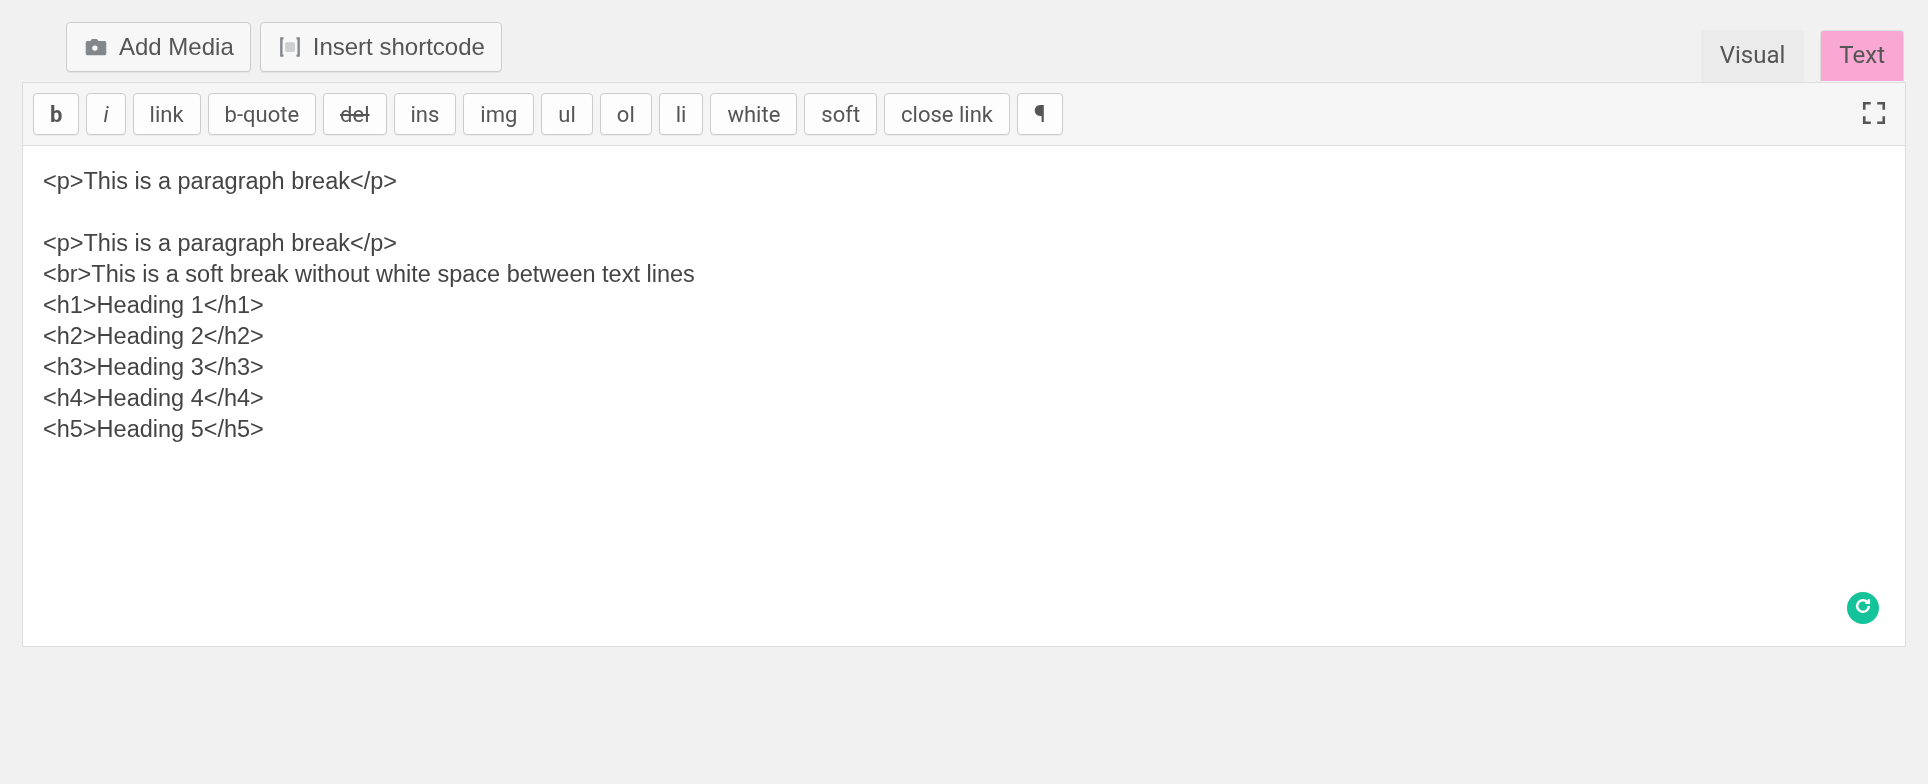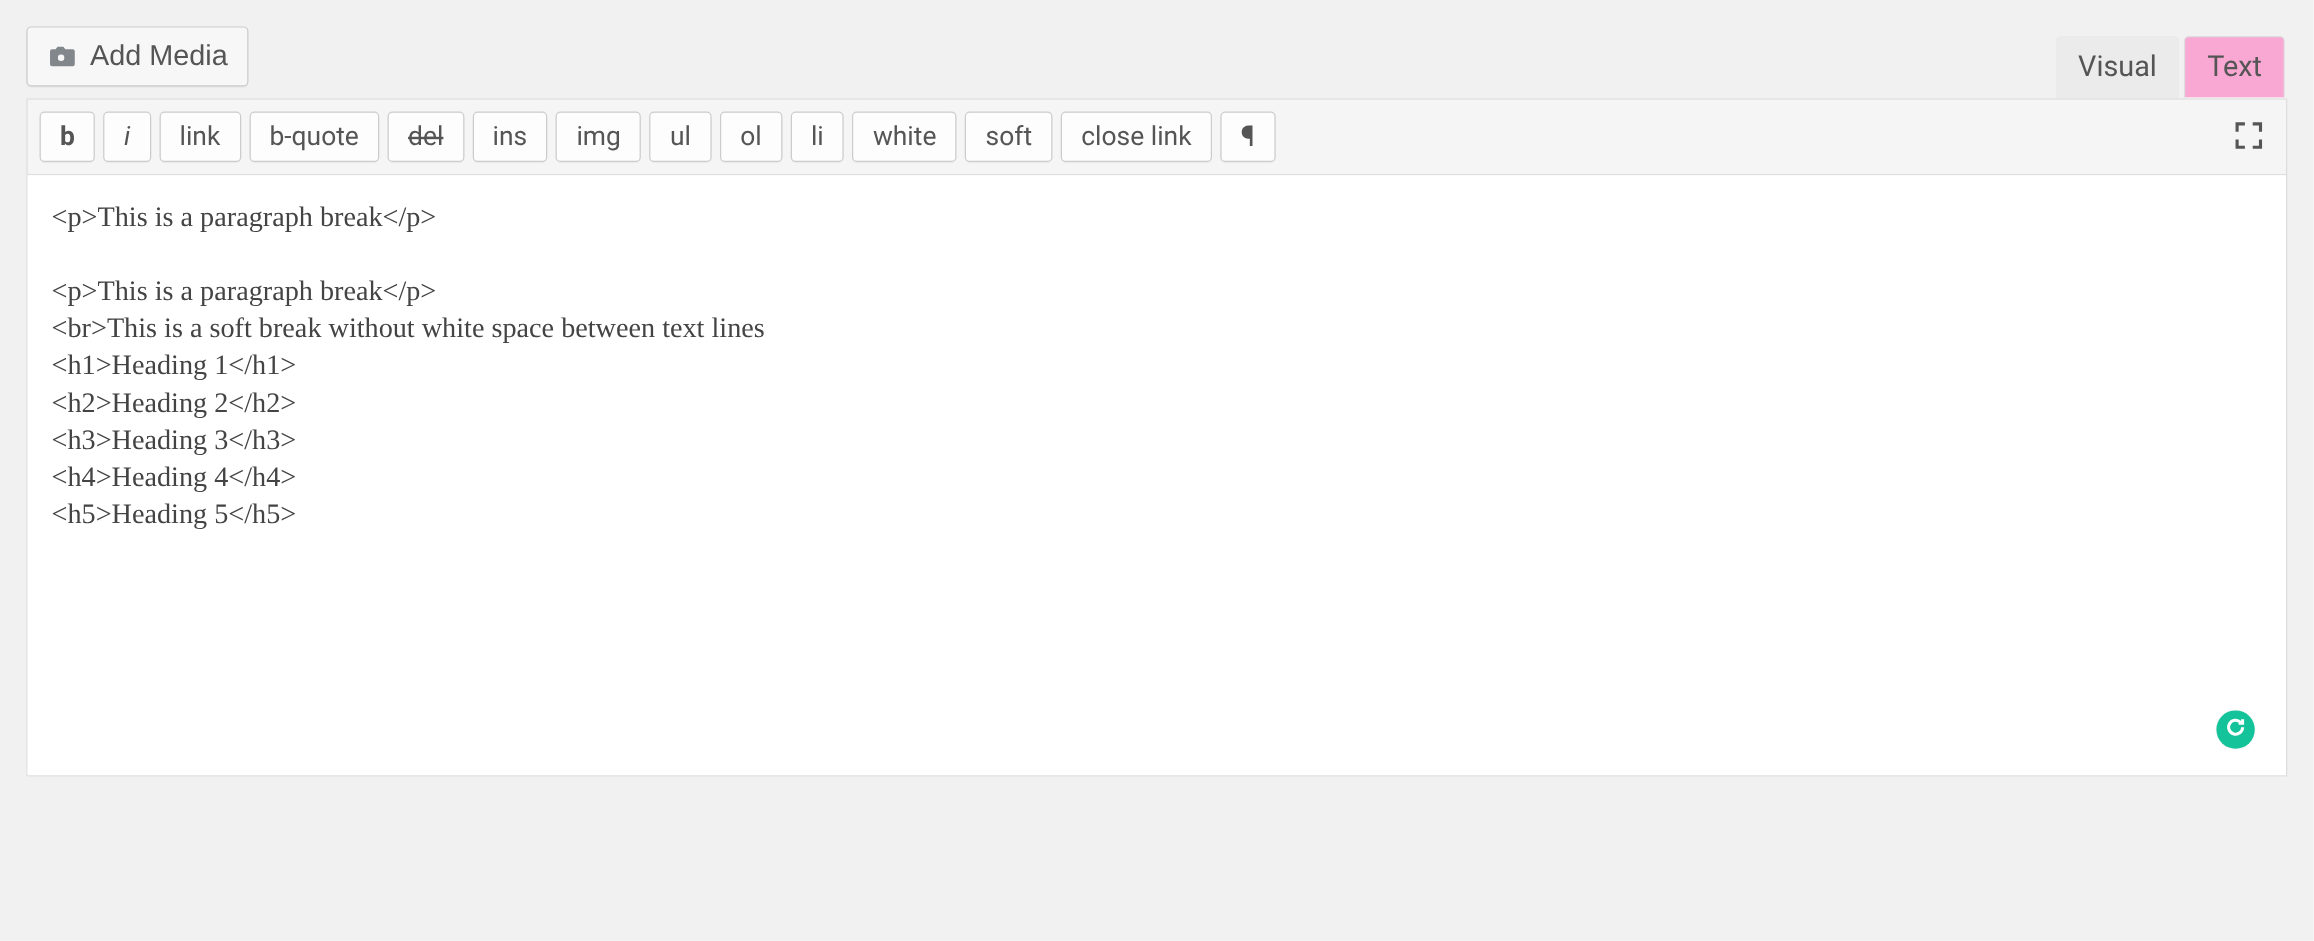--- a/index.html
+++ b/index.html
@@ -13,20 +13,21 @@
   }
   .editor-wrap {
     padding: 22px 22px 0 22px;
     position: relative;
   }
   .topbar {
     display: flex;
     align-items: center;
     gap: 9px;
     margin-bottom: 10px;
+    margin-left: 44px;
   }
   .media-btn {
     display: inline-flex;
     align-items: center;
     gap: 10px;
     background: #f7f7f7;
     border: 1px solid #ccc;
     border-radius: 4px;
     height: 50px;
     padding: 0 16px;
@@ -36,21 +37,21 @@
     box-shadow: 0 1px 0 rgba(0,0,0,0.05);
   }
   .media-btn .ic { width: 26px; height: 26px; display:inline-flex; align-items:center; justify-content:center; }
   .media-btn svg { width: 26px; height: 26px; fill: #82878c; stroke:#82878c; }
 
   .tabs {
     position: absolute;
     right: 24px;
     top: 30px;
     display: flex;
-    gap: 4px;
+    gap: 16px;
   }
   .tab {
     border: 1px solid transparent;
     background: #ebebeb;
     color: #555;
     font-size: 24px;
     padding: 10px 18px 12px;
     border-radius: 4px 4px 0 0;
     cursor: pointer;
   }
@@ -110,21 +111,21 @@
     min-height: 490px;
     padding: 18px 18px;
     position: relative;
   }
   .content-text {
     width: 100%;
     height: 460px;
     border: none;
     outline: none;
     resize: none;
-    font-family: Liberation Serif, serif;
+    font-family: Liberation Sans, sans-serif;
     font-size: 23.5px;
     line-height: 31px;
     color: #444;
     white-space: pre;
     overflow: hidden;
     background: transparent;
   }
 
   .grammarly {
     position: absolute;
@@ -151,20 +152,29 @@
 
   <div class="topbar">
     <button class="media-btn">
       <span class="ic">
         <svg viewBox="0 0 24 24">
             <path d="M4 7h3l1.5-2h4L14 7h6a1 1 0 0 1 1 1v10a1 1 0 0 1-1 1H4a1 1 0 0 1-1-1V8a1 1 0 0 1 1-1zm7 3a3 3 0 1 0 0 6 3 3 0 0 0 0-6z" fill="#82878c"></path>
             <path d="M17 11v5.2a1.6 1.6 0 1 1-1-1.5V12" fill="none" stroke="#82878c" stroke-width="1.6"></path>
           </svg>
       </span>
       <span>Add Media</span>
+    </button>
+    <button class="media-btn">
+      <span class="ic">
+        <svg viewBox="0 0 24 24">
+            <path d="M6 4H4v16h2M18 4h2v16h-2" fill="none" stroke="#82878c" stroke-width="2.2"></path>
+            <rect x="8" y="8" width="8" height="8" rx="1" fill="#82878c" opacity="0.35"></rect>
+          </svg>
+      </span>
+      <span>Insert shortcode</span>
     </button>
   </div>
 
   <div class="tabs">
     <div class="tab">Visual</div>
     <div class="tab active">Text</div>
   </div>
 
   <div class="editor-container">
 

